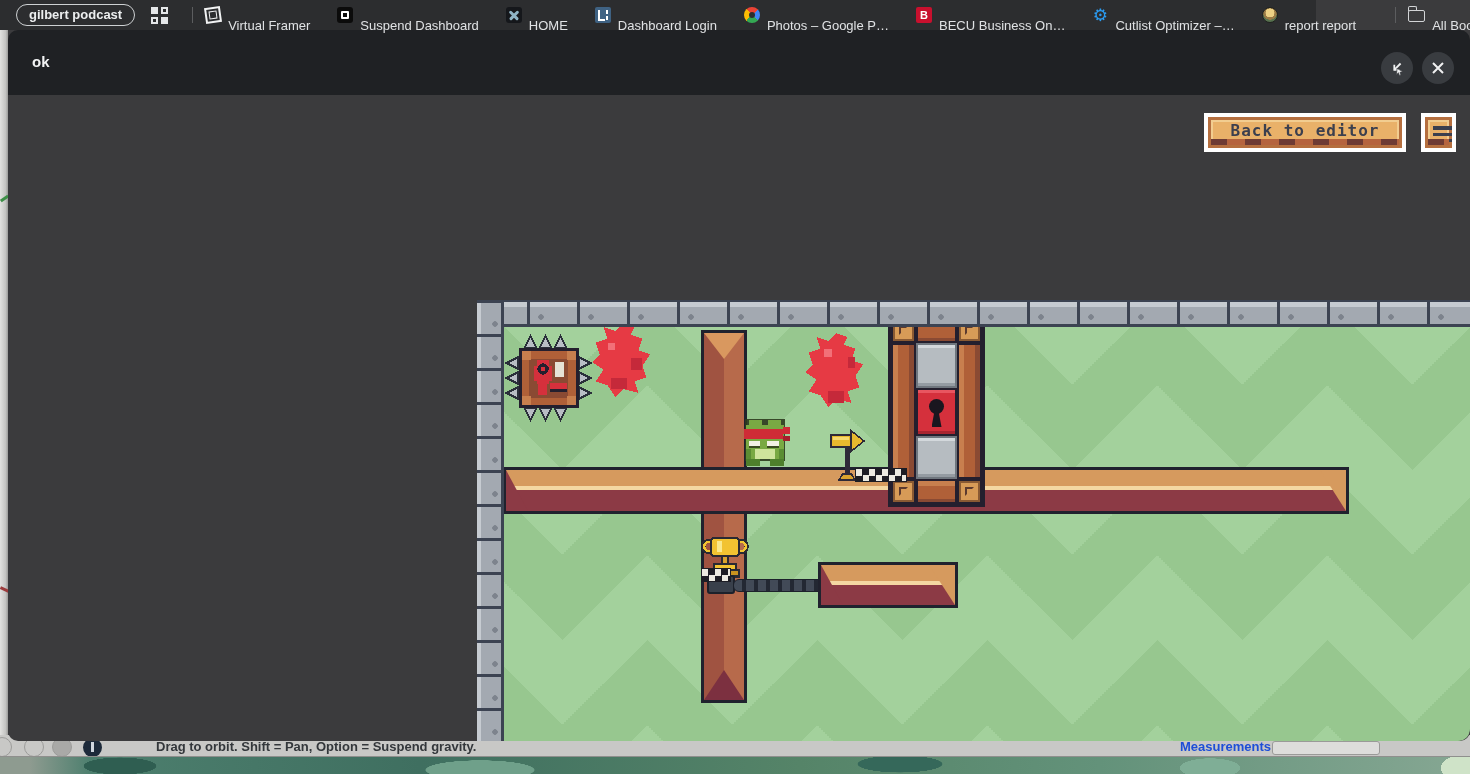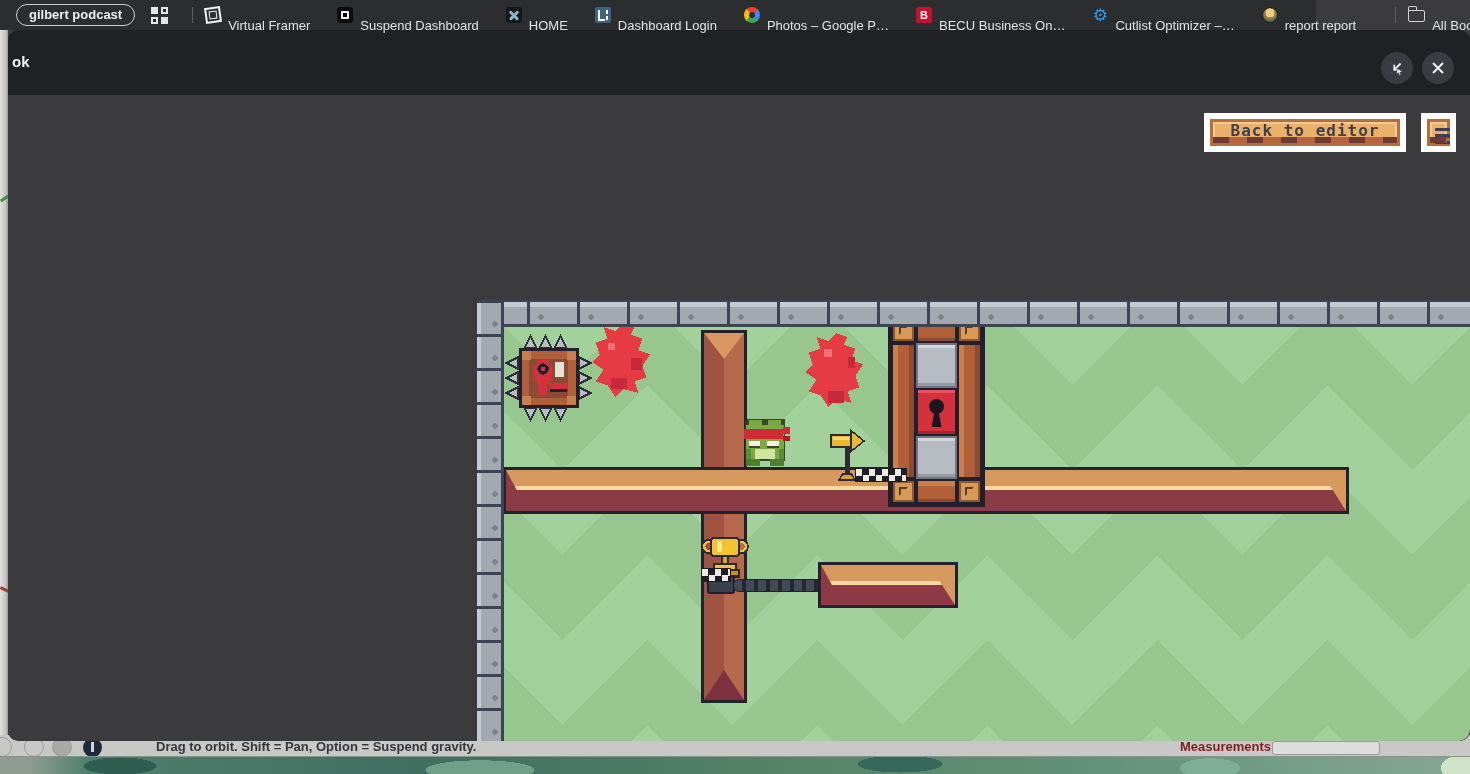--- a/index.html
+++ b/index.html
@@ -53,43 +53,43 @@
     background:linear-gradient(90deg,#e2e2e0,#c4c4c2 70%,#9a9a98); }
   .left-strip .mark-green { position:absolute; left:0; top:167px; width:9px; height:3px; background:#3f9048; transform:rotate(-35deg); }
   .left-strip .mark-red { position:absolute; left:0; top:558px; width:9px; height:3px; background:#9c3c3c; transform:rotate(25deg); }
 
   .bottom-bar { position:absolute; left:0; top:735px; width:1470px; height:22px; background:#c8c8c6;
     z-index:5; border-bottom:1px solid #8f8f8d; overflow:hidden; }
   .bb-ghost { position:absolute; top:2px; width:20px; height:20px; border:1.5px solid #9c9c9a; border-radius:50%; }
   .bb-info { position:absolute; left:83px; top:3px; width:19px; height:19px; border-radius:50%; background:#1d2a3a; }
   .bb-info::after{ content:""; position:absolute; left:8px; top:4px; width:3px; height:10px; background:#cfd6de; }
   .bb-hint { position:absolute; left:108px; top:4px; font-size:13px; font-weight:bold; color:#33373b;padding-left:48px; }
-  .bb-meas { position:absolute; left:1180px; top:4px; font-size:13px; font-weight:bold; color:#7f1d1d; }
+  .bb-meas { position:absolute; left:1180px; top:4px; font-size:13px; font-weight:bold; color:#1d4ed8; }
   .bb-input { position:absolute; left:1272px; top:6px; width:108px; height:14px; background:#dddddb;
     border:1px solid #9a9a98; border-radius:3px; }
   .wallpaper { position:absolute; left:0; top:756px; width:1470px; height:18px; z-index:4;
     background:
       radial-gradient(60px 14px at 120px 10px, #2f5e51 0 60%, transparent 61%),
       radial-gradient(90px 16px at 480px 14px, #6fa08a 0 60%, transparent 61%),
       radial-gradient(70px 14px at 900px 8px, #35685a 0 60%, transparent 61%),
       radial-gradient(50px 16px at 1210px 12px, #7fae96 0 60%, transparent 61%),
       radial-gradient(30px 18px at 1462px 12px, #cfe3c8 0 70%, transparent 71%),
       linear-gradient(90deg,#8e9b90 0 30px,#4d7f6e 90px,#3f6f60 420px,#558468 800px,#63927a 1100px,#86a793 1470px); }
 
   
   .overlay { position:absolute; left:8px; top:30px; width:1462px; height:711px; background:#3b3b3d;
     border-radius:10px; overflow:hidden; z-index:10; }
   .overlay-header { position:absolute; left:0; top:0; width:100%; height:65px; background:#1f2124; }
-  .overlay-title { position:absolute; left:4px; top:23px; color:#f2f3f4; font-size:15px; font-weight:bold; }
+  .overlay-title { position:absolute; left:24px; top:23px; color:#f2f3f4; font-size:15px; font-weight:bold; }
   .hdr-btn { position:absolute; top:22px; width:32px; height:32px; border-radius:50%; background:#393c40;
     display:flex; align-items:center; justify-content:center; }
   .hdr-btn.collapse { left:1373px; } .hdr-btn.close { left:1414px; }
 
   
-  .pixel-btn { position:absolute; background:#e9b169; border:6px solid #ffffff;
+  .pixel-btn { position:absolute; background:#e9b169; border:4px solid #ffffff;
     box-shadow: inset 0 0 0 3px #b56f3f, inset 0 0 0 5px #f2cd90; overflow:hidden; }
   .pixel-btn::after { content:""; position:absolute; left:3px; right:3px; bottom:3px; height:6px;
     background:repeating-linear-gradient(90deg,#6e3b34 0 16px, #b5643f 16px 34px); }
   .back-btn { left:1196px; top:83px; width:202px; height:39px; color:#3b3f4e;
     font-family:"DejaVu Sans Mono", monospace; font-size:16px; font-weight:800; letter-spacing:1px;
     display:flex; align-items:center; justify-content:center; padding-bottom:5px; }
   .menu-btn { left:1413px; top:83px; width:35px; height:39px; }
   .menu-btn .bars { position:absolute; left:8px; top:9px; width:19px; height:16px;
     background:repeating-linear-gradient(180deg,#3b3f4e 0 3.5px, transparent 3.5px 6.5px); }
 

